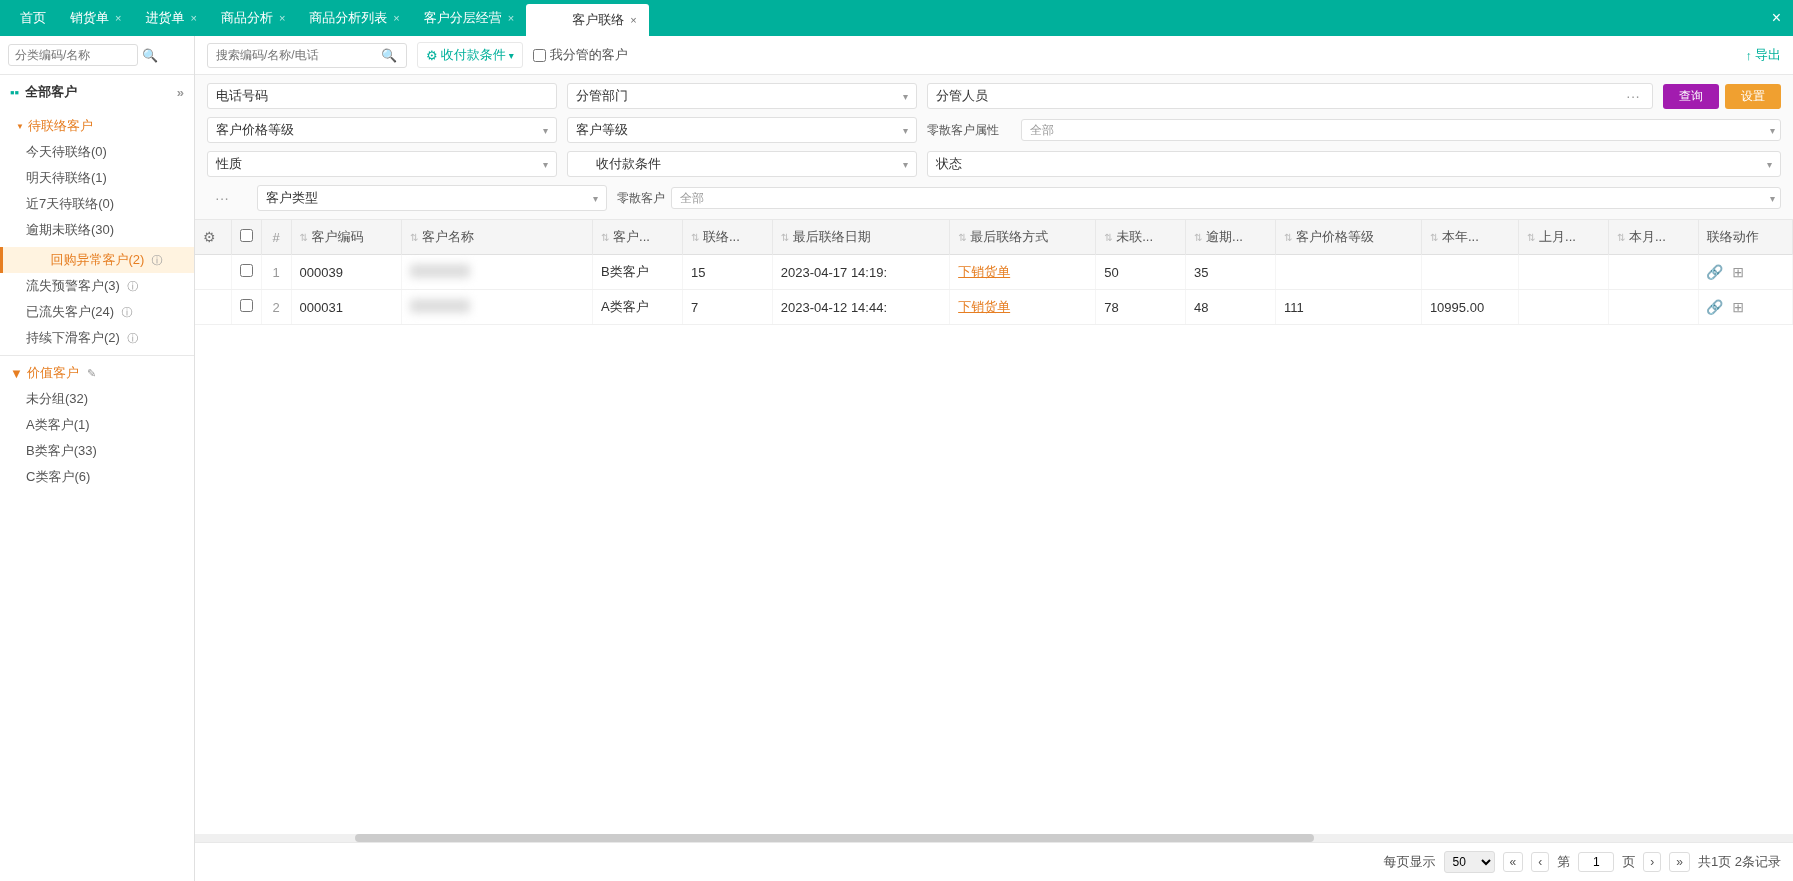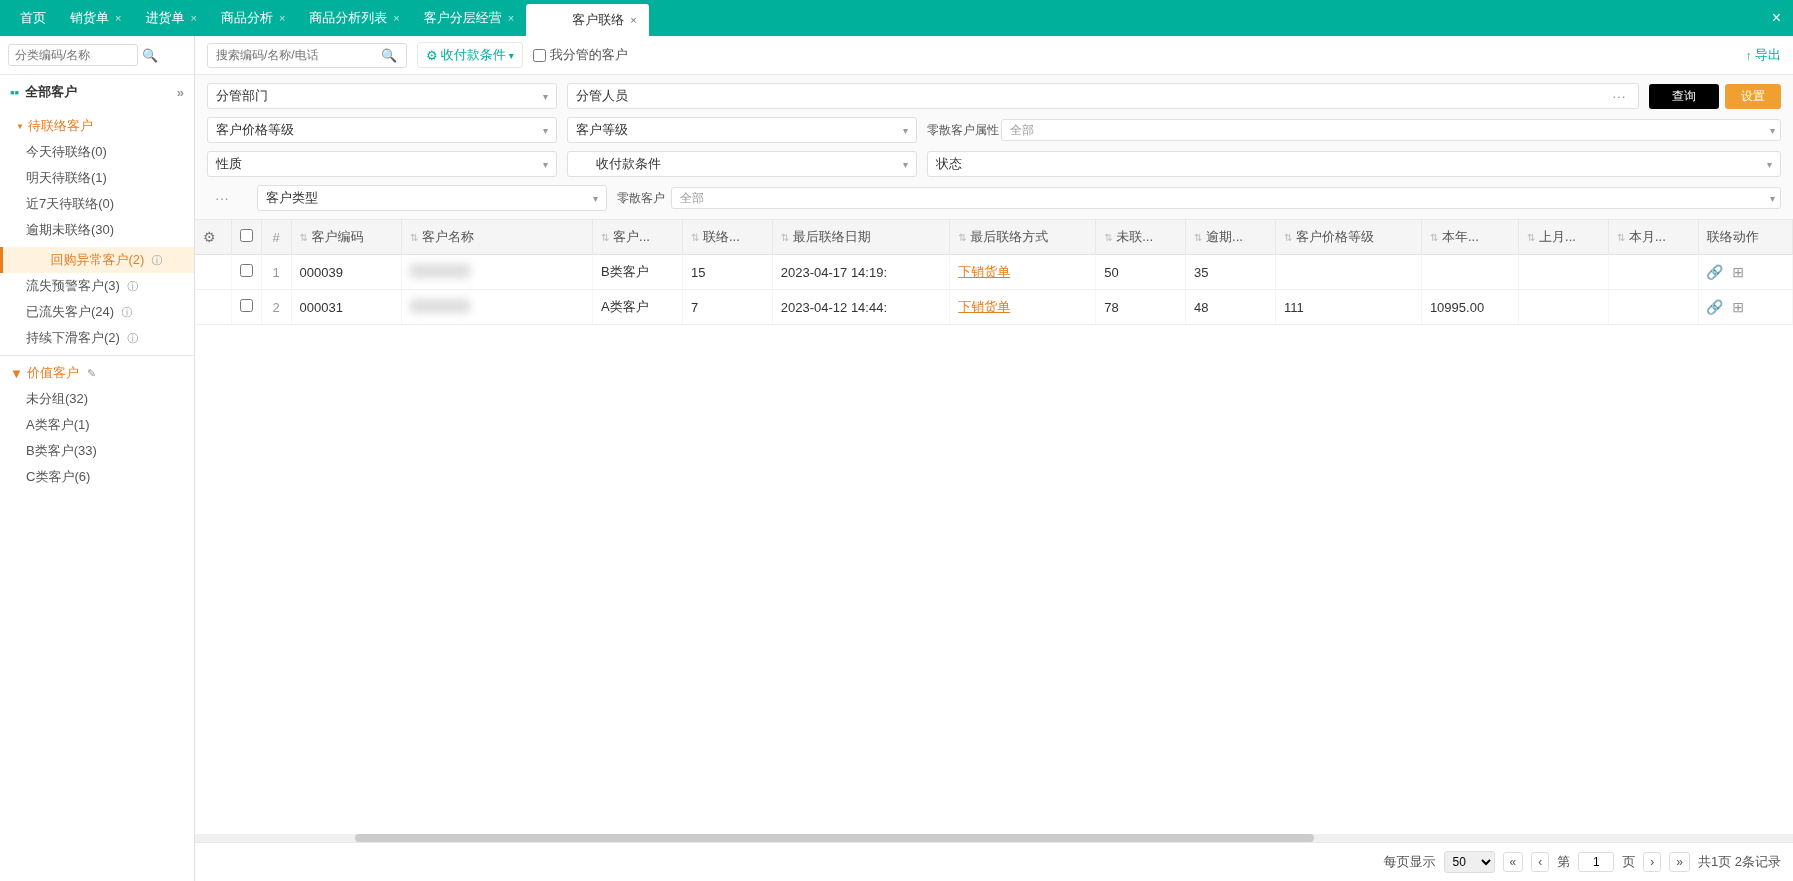--- a/index.html
+++ b/index.html
@@ -198,25 +198,25 @@
       justify-content: space-between;
     }
     .filter-field .label { color: #333; margin-right: 6px; }
     .filter-field .arrow { color: #999; font-size: 10px; }
     .action-btns {
       display: flex;
       gap: 6px;
       margin-left: auto;
     }
     .btn-query {
-      background: #000000;
+      background: #a21caf;
       color: white;
       border: none;
       border-radius: 3px;
-      padding: 4px 23px;
+      padding: 4px 16px;
       cursor: pointer;
       font-size: 12px;
     }
     .btn-settings {
       background: #f0a030;
       color: white;
       border: none;
       border-radius: 3px;
       padding: 4px 16px;
       cursor: pointer;
@@ -491,20 +491,23 @@
       </div>
       <div class="export-btn">
         <span>↑</span>
         <span>导出</span>
       </div>
     </div>
 
     <div class="extended-filter">
 
       <div class="filter-row">
+        <div class="filter-field">
+          <span class="label">电话号码</span>
+        </div>
         <div class="filter-field" style="flex:2;">
           <span class="label">分管部门</span>
           <span class="arrow">▾</span>
         </div>
         <div class="filter-field" style="flex:2; max-width:none;">
           <span class="label">分管人员</span>
           <span class="dots-btn">···</span>
         </div>
         <div class="action-btns">
           <button class="btn-query">查询</button>
@@ -514,21 +517,21 @@
 
       <div class="filter-row">
         <div class="filter-field">
           <span class="label">客户价格等级</span>
           <span class="arrow">▾</span>
         </div>
         <div class="filter-field" style="flex:2;">
           <span class="label">客户等级</span>
           <span class="arrow">▾</span>
         </div>
-        <div style="display:flex;align-items:center;gap:2px;flex:2;max-width:none;">
+        <div style="display:flex;align-items:center;gap:22px;flex:2;max-width:none;">
           <span style="color:#555;font-size:12px;white-space:nowrap;">零散客户属性</span>
           <div class="select-wrapper" style="flex:1;">
             <select style="width:100%;">
               <option>全部</option>
             </select>
             <span class="sel-arrow">▾</span>
           </div>
         </div>
       </div>
 

